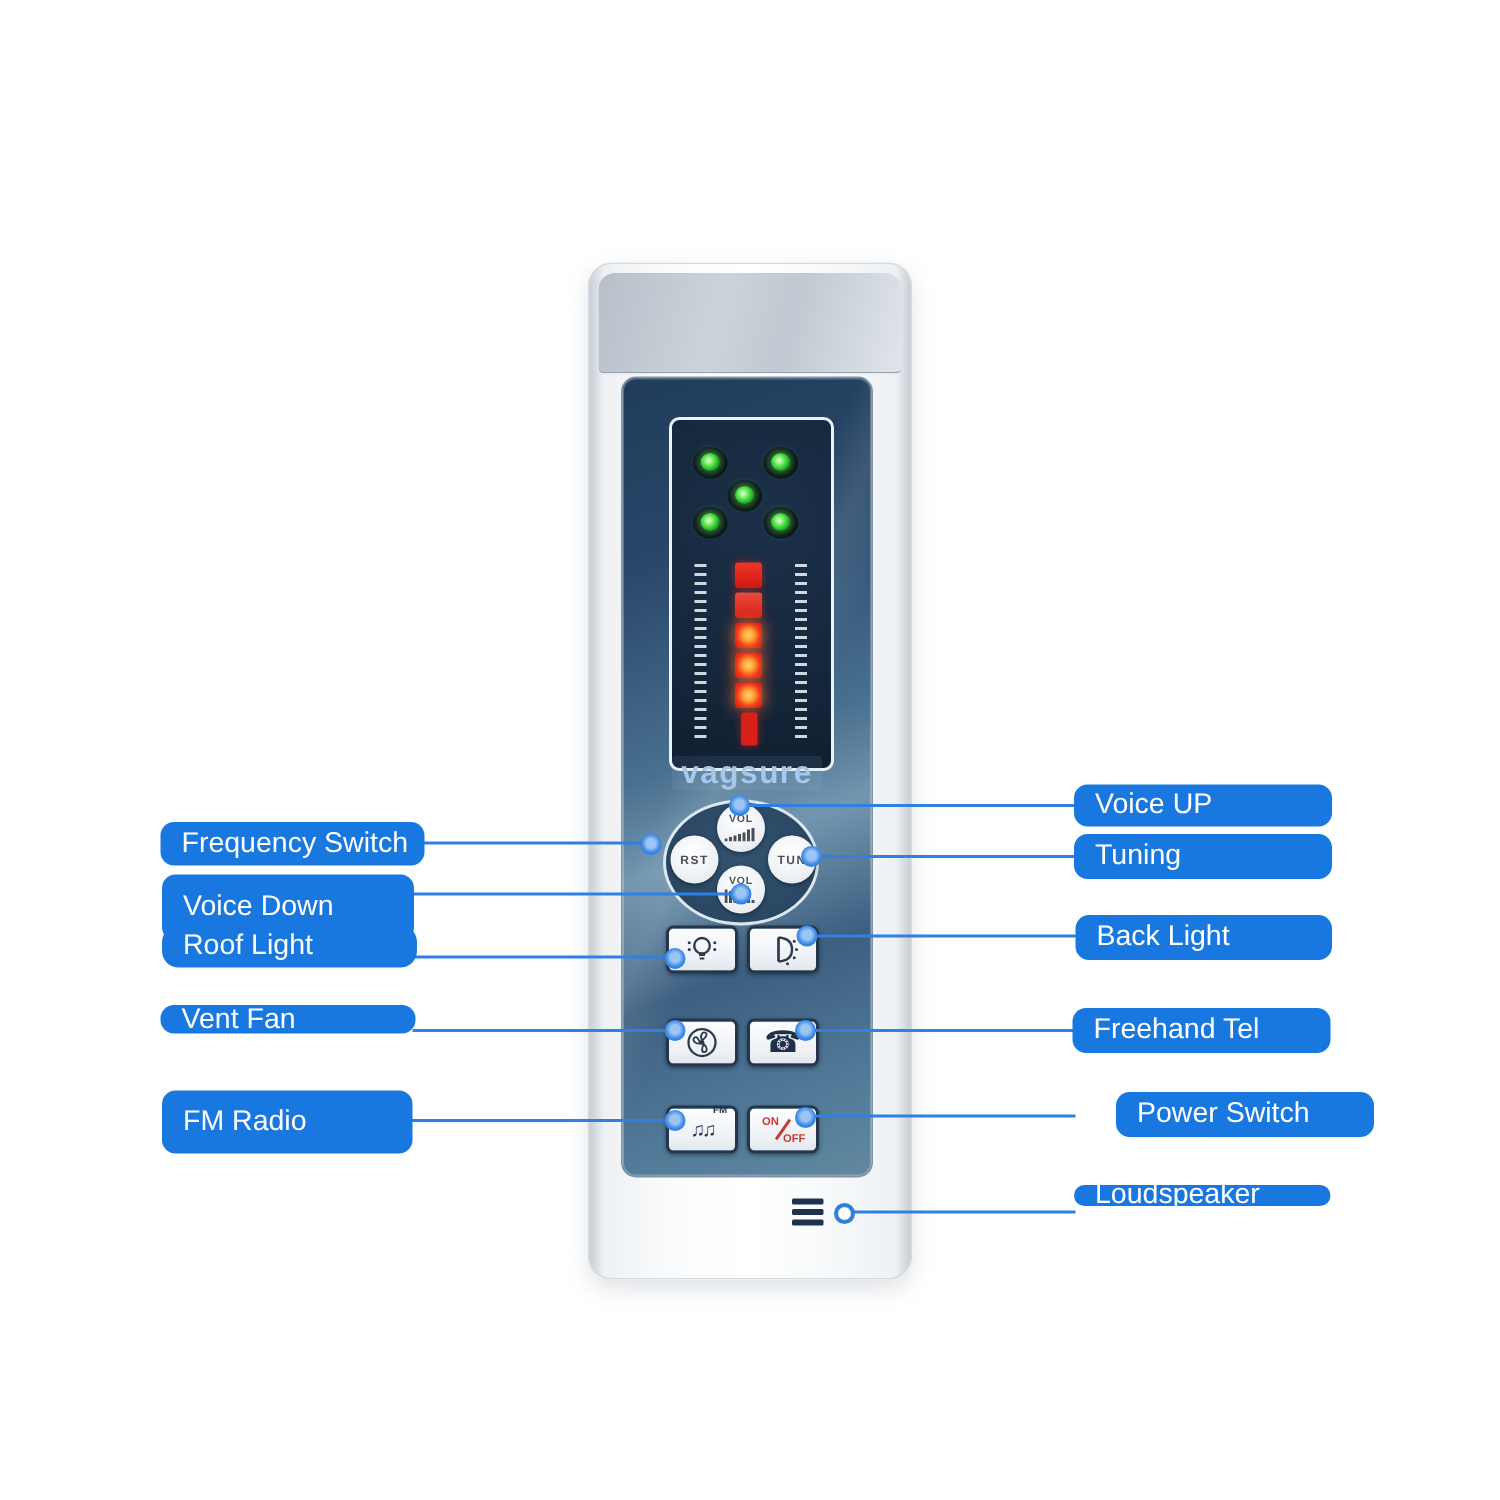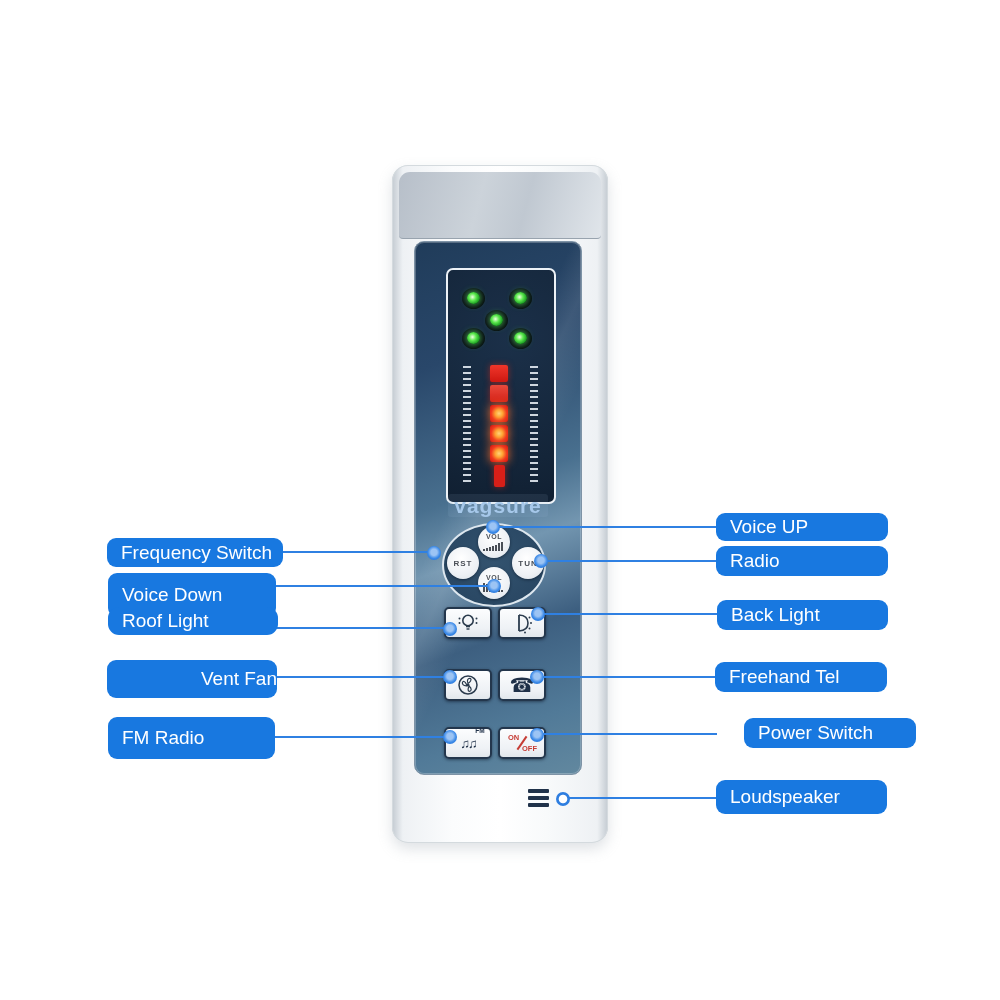--- a/index.html
+++ b/index.html
@@ -1,21 +1,21 @@
 <!DOCTYPE html>
 <html><head>
 <meta charset="utf-8">
 <style>
   html,body{margin:0;padding:0;}
   body{
     width:1000px;height:1000px;background:#ffffff;
     font-family:"Liberation Sans",sans-serif;
     position:relative;overflow:hidden;
   }
-  .scene{position:absolute;inset:0;}
+  .scene{position:absolute;inset:0;margin-top:10px;}
 
   
   .device{
     position:absolute;left:392px;top:165px;width:216px;height:678px;
     border-radius:16px;
     background:linear-gradient(90deg,#c3cad1 0%,#eef1f4 5%,#fbfcfd 28%,#ffffff 50%,#f8fafb 72%,#eef1f4 95%,#c3cad1 100%);
     box-shadow:0 6px 14px rgba(150,160,170,.30), inset 0 0 0 1px #d4dade;
   }
   .top-cap{
     position:absolute;left:7px;top:7px;width:202px;height:66px;
@@ -323,39 +323,39 @@
 
   <div class="callout" style="left:107px;top:538px;width:176px;height:29px;">
       <span>Frequency Switch</span>
     </div>
   <div class="callout" style="left:108px;top:573px;width:168px;height:44px;">
       <span>Voice Down</span>
     </div>
   <div class="callout" style="left:108px;top:607px;width:170px;height:28px;border-radius:11px;">
       <span>Roof Light</span>
     </div>
-  <div class="callout" style="left:107px;top:660px;width:170px;height:38px;justify-content:flex-end;">
+  <div class="callout" style="left:107px;top:660px;width:170px;height:19px;">
       <span>Vent Fan</span>
     </div>
   <div class="callout" style="left:108px;top:717px;width:167px;height:42px;">
       <span>FM Radio</span>
     </div>
 
   <div class="callout" style="left:716px;top:513px;width:172px;height:28px;">
       <span>Voice UP</span>
     </div>
   <div class="callout" style="left:716px;top:546px;width:172px;height:30px;">
-      <span>Radio</span>
+      <span>Tuning</span>
     </div>
   <div class="callout" style="left:717px;top:600px;width:171px;height:30px;">
       <span>Back Light</span>
     </div>
   <div class="callout" style="left:715px;top:662px;width:172px;height:30px;">
       <span>Freehand Tel</span>
     </div>
   <div class="callout" style="left:744px;top:718px;width:172px;height:30px;">
       <span>Power Switch</span>
     </div>
-  <div class="callout" style="left:716px;top:780px;width:171px;height:34px;">
+  <div class="callout" style="left:716px;top:780px;width:171px;height:14px;">
       <span>Loudspeaker</span>
     </div>
 
 </div>
 
 </body></html>

